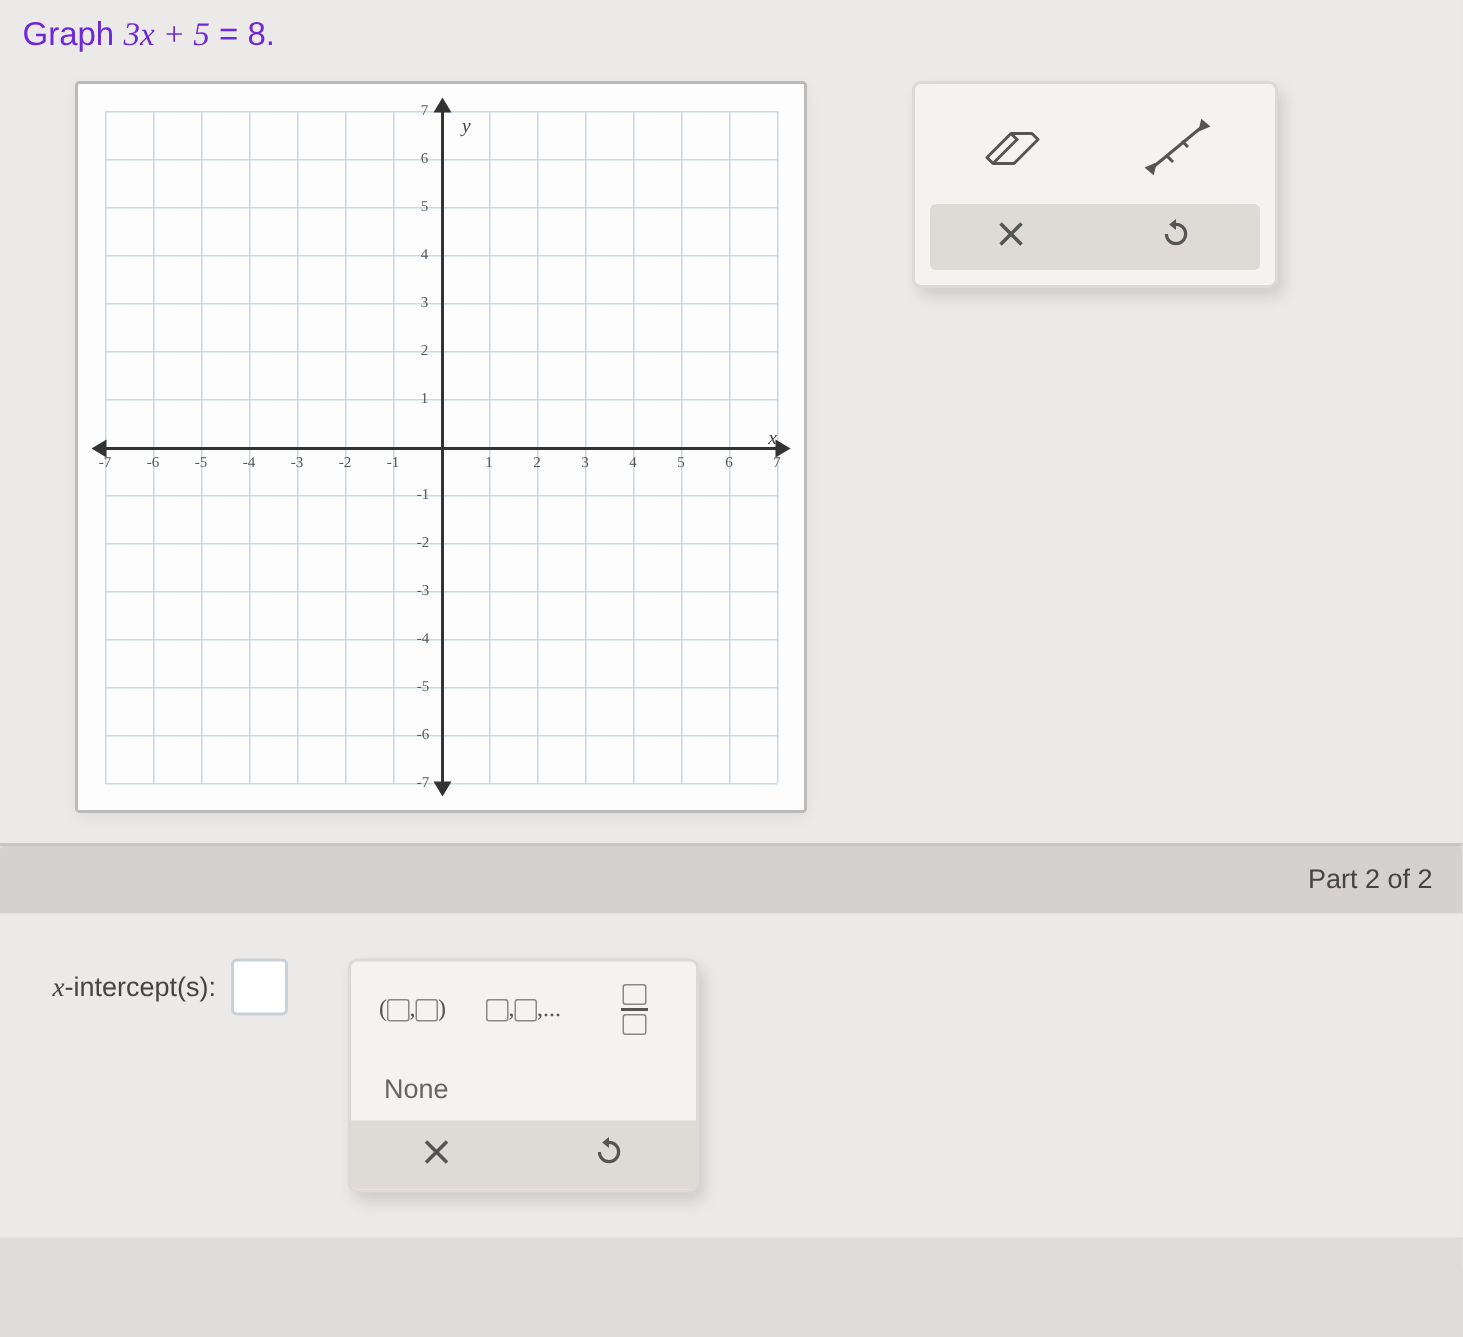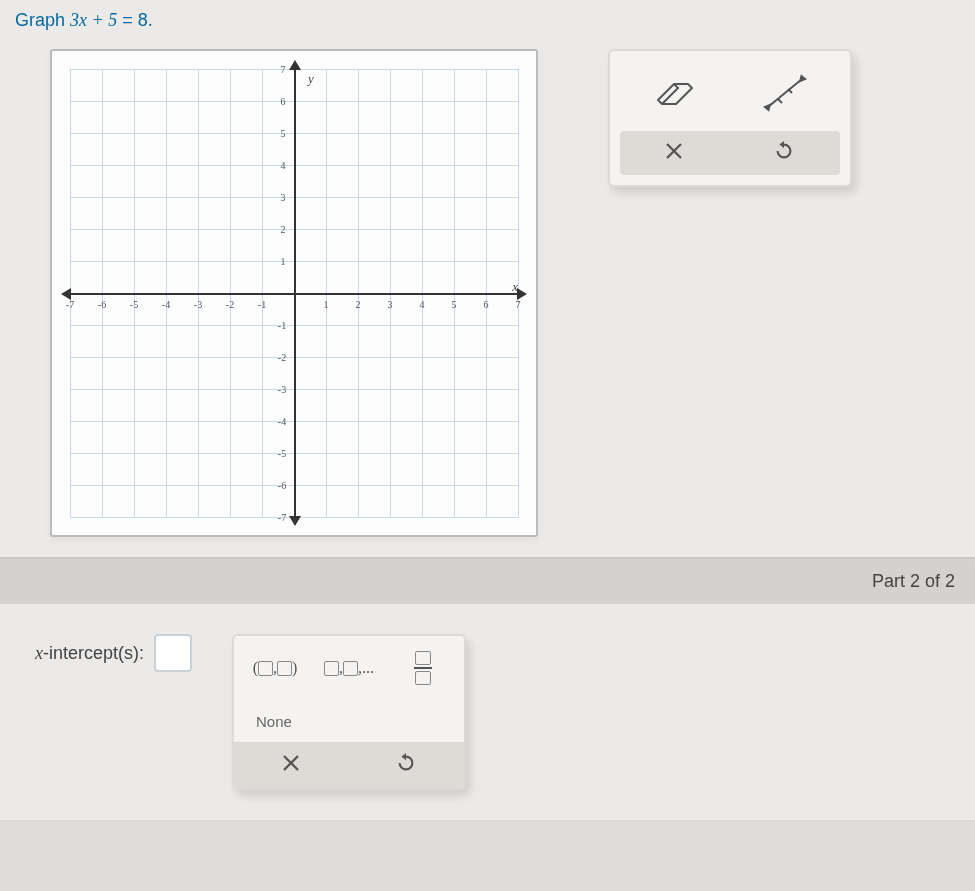--- a/index.html
+++ b/index.html
@@ -12,23 +12,23 @@
     overflow: hidden;
     color: #333;
   }
   .section {
     background: #eceae8;
     border-bottom: 2px solid #c9c6c4;
     padding: 5px 10px 20px 10px;
     position: relative;
   }
   .prompt {
-    font-size: 18px;
+    font-size: 22px;
     margin: 5px 0 18px 5px;
-    color: #0369a1;
+    color: #6d28d9;
   }
   .italic { font-style: italic; font-family: 'Times New Roman', serif;}
   .graph-area {
     display: flex;
     gap: 70px;
     align-items: flex-start;
     padding-left: 40px;
   }
   .graph-box {
     width: 484px;
@@ -164,21 +164,21 @@
     color:#555;
     display:flex;
     align-items:center;
     justify-content:center;
     cursor:pointer;
     height:40px;
     flex:1;
     font-family: serif;
   }
   .palette-none {
-    font-size:15px;
+    font-size:18px;
     color:#666;
     padding-left: 22px;
     height: 42px;
     display:flex;
     align-items:center;
   }
   .palette-bottom {
     background:#dedad6;
     height:46px;
     display:flex;

